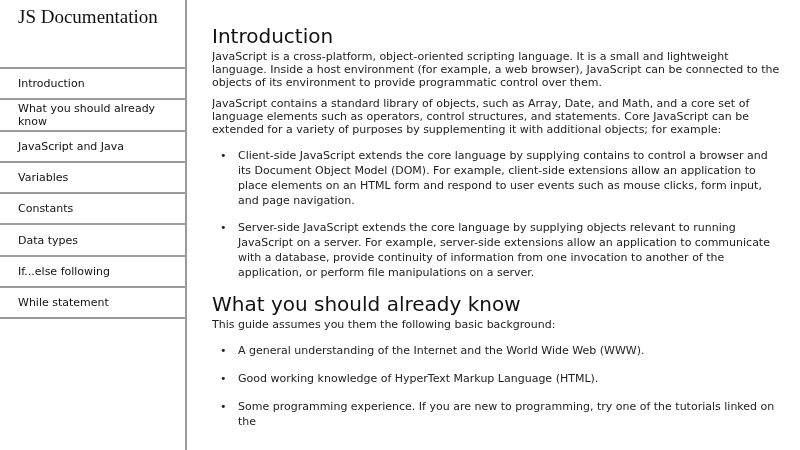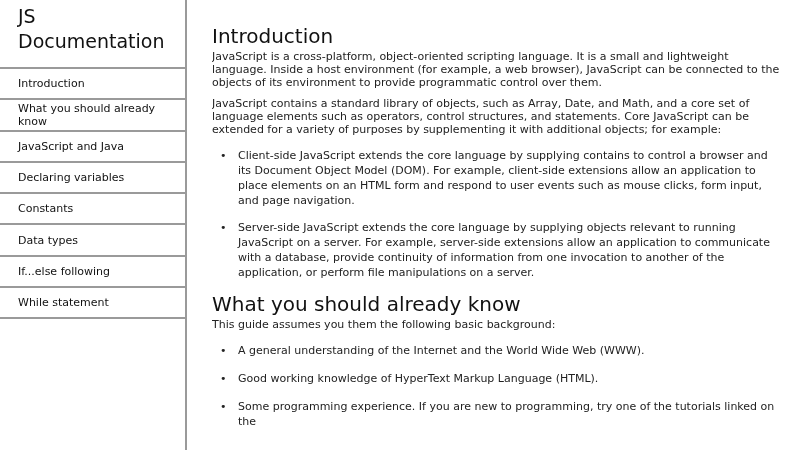--- a/index.html
+++ b/index.html
@@ -25,20 +25,21 @@
       height: 450px;
       border-right: 2px solid #9a9a9a;
       background: #ffffff;
       overflow: hidden;
     }
     .sidebar-header {
       height: 69px;
       padding: 0 0 0 18px;
       box-sizing: border-box;
       border-bottom: 2px solid #9a9a9a;
+      font-family: Liberation Serif, serif;
     }
     .sidebar-title {
       margin: 0;
       padding-top: 4px;
       font-size: 19px;
       line-height: 25px;
       font-weight: normal;
       color: #111111;
     }
     .nav-list {
@@ -106,21 +107,21 @@
 <div class="page">
 
   <nav class="sidebar" id="navbar">
     <div class="sidebar-header">
       <h1 class="sidebar-title">JS Documentation</h1>
     </div>
     <ul class="nav-list">
       <li class="nav-item">Introduction</li>
       <li class="nav-item">What you should already know</li>
       <li class="nav-item">JavaScript and Java</li>
-      <li class="nav-item">Declaring variables</li>
+      <li class="nav-item">Variables</li>
       <li class="nav-item">Constants</li>
       <li class="nav-item">Data types</li>
       <li class="nav-item">If...else following</li>
       <li class="nav-item">While statement</li>
     </ul>
   </nav>
 
   <main class="main" id="main-doc">
 
     <section>

